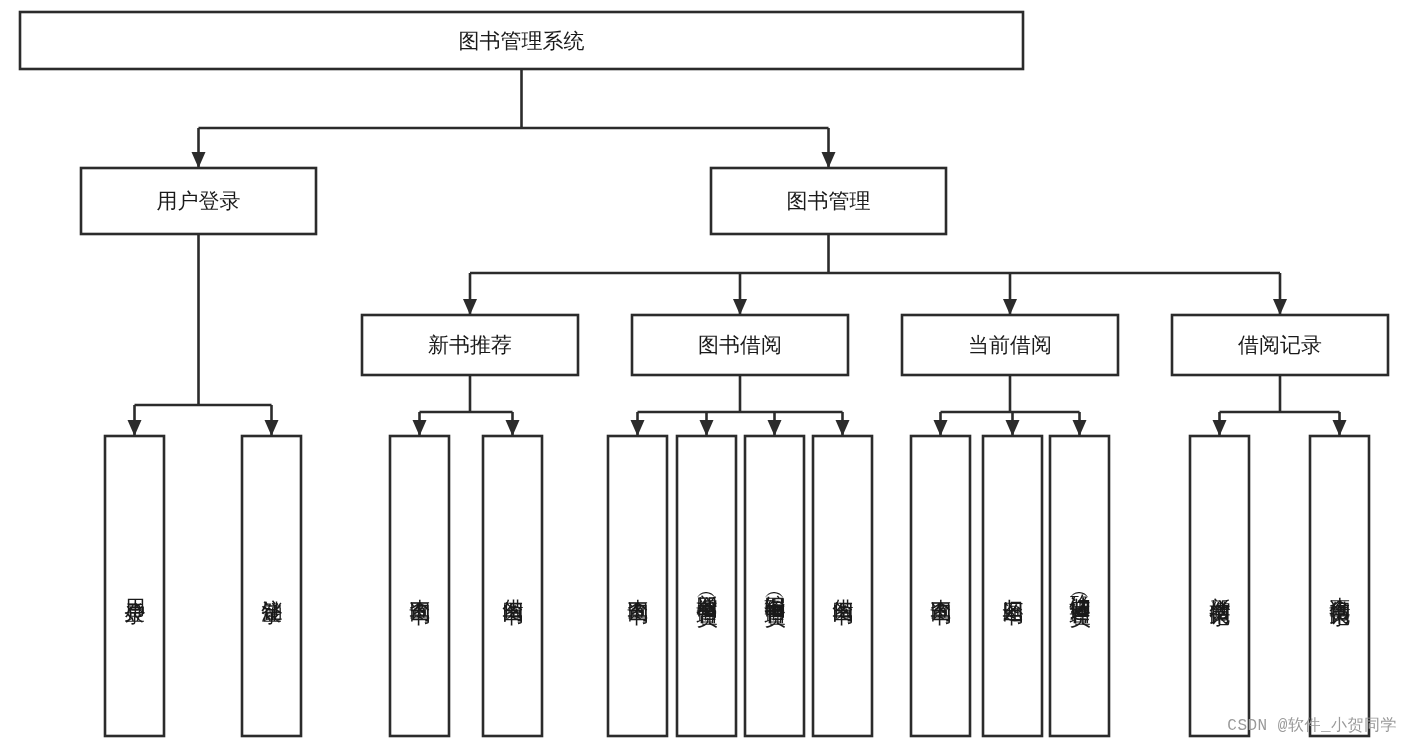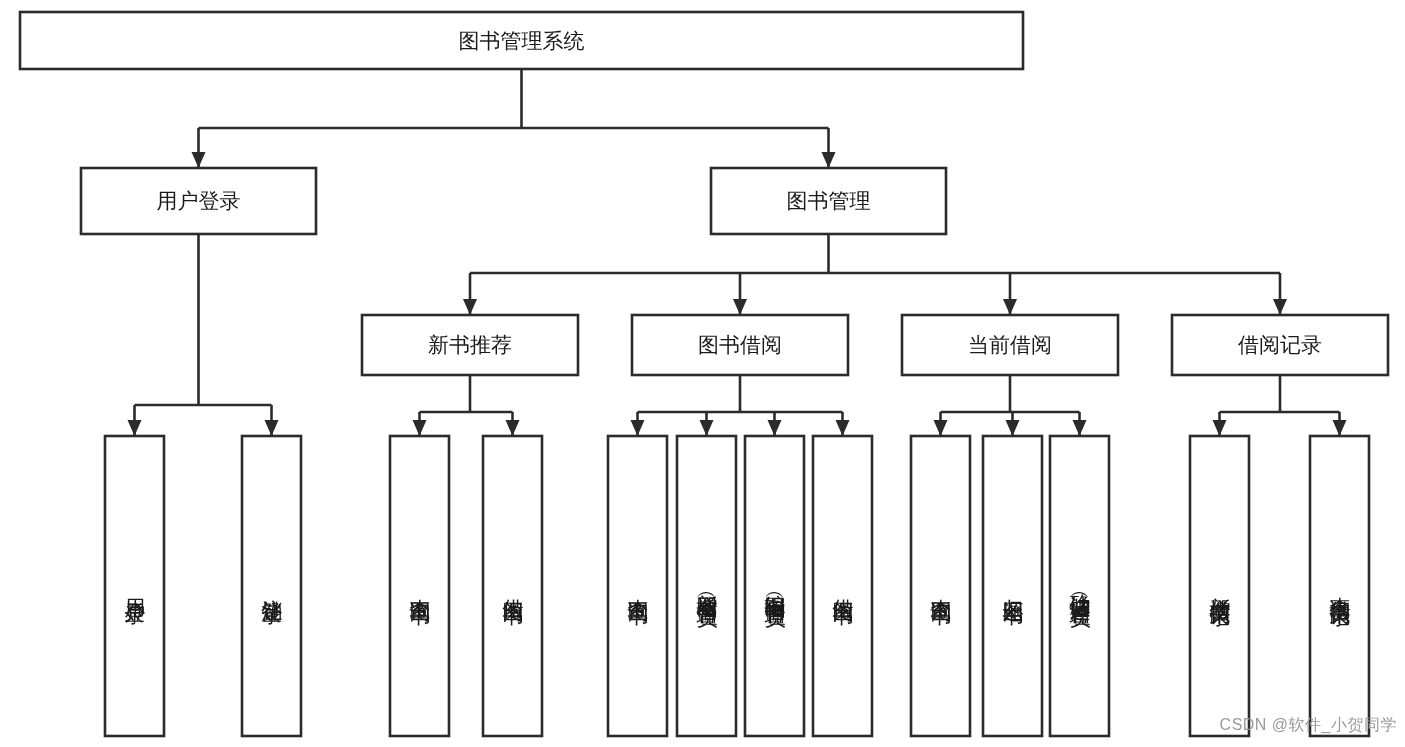--- a/index.html
+++ b/index.html
@@ -60,21 +60,21 @@
     display: flex;
     align-items: center;
     justify-content: center;
     white-space: nowrap;
     pointer-events: none;
   }
   #watermark {
     position: absolute;
     right: 8px;
     bottom: 4px;
-    font-family: Liberation Sans, sans-serif;
+    font-family: Liberation Mono, monospace;
     font-size: 16px;
     color: #9a9a9a;
     white-space: nowrap;
     letter-spacing: 0.5px;
   }
 </style>
 </head>
 <body>
 
 <div id="diagram-root">

